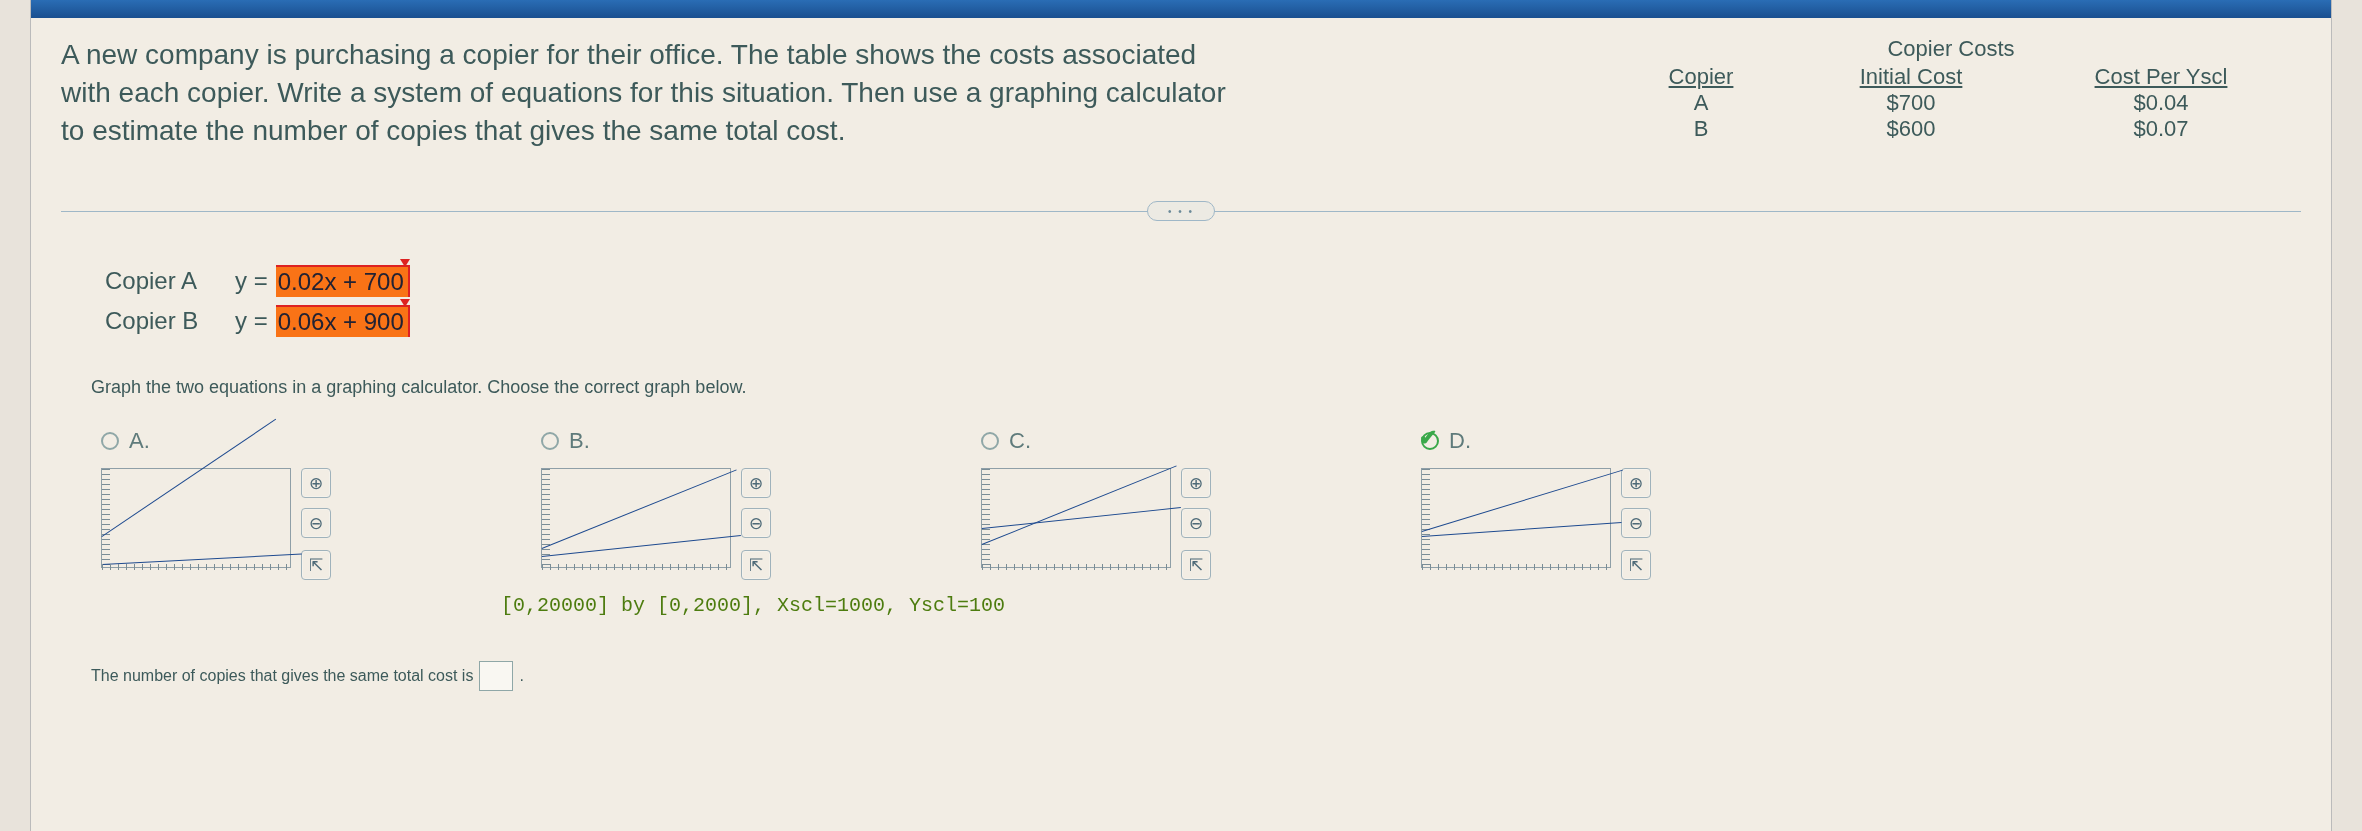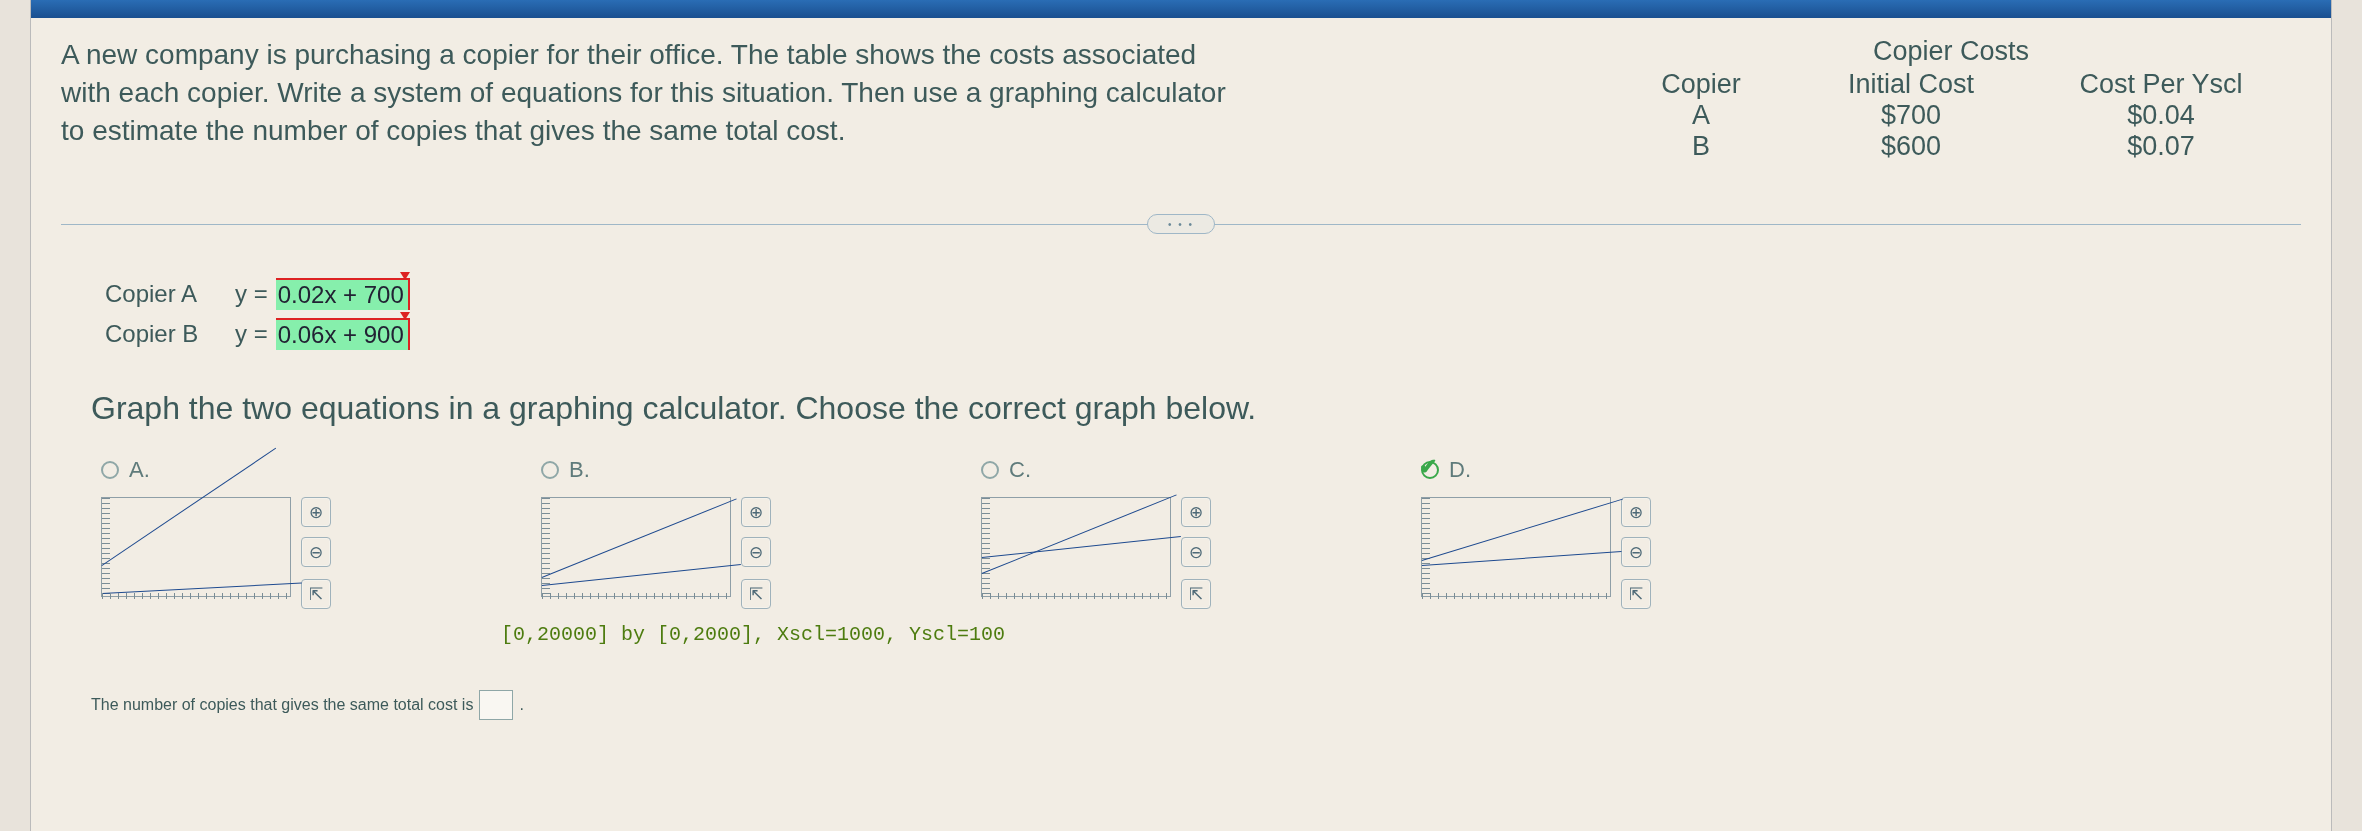--- a/index.html
+++ b/index.html
@@ -26,29 +26,29 @@
   }
   .content { padding: 18px 30px 0 30px; }
   .head-row { display: flex; justify-content: space-between; align-items: flex-start; }
   .problem {
     font-size: 28px;
     line-height: 1.35;
     color: #3d5a5a;
     max-width: 1170px;
   }
   .cost-table {
-    font-size: 27px;
+    font-size: 22px;
     color: #3d5a5a;
     text-align: center;
     margin-right: 30px;
     min-width: 640px;
   }
   .ct-title { text-align: center; margin-bottom: 2px; }
   .ct-grid { display: grid; grid-template-columns: 140px 260px 220px; column-gap: 10px; }
-  .ct-header { font-weight: normal; }
+  .ct-header { font-weight: normal; text-decoration: underline; }
   .divider-zone {
     position: relative;
     margin-top: 48px;
     height: 28px;
   }
   .hr {
     border: none;
     border-top: 1px solid #9fb7c7;
     position: absolute;
     left: 0; right: 0; top: 14px;
@@ -70,39 +70,39 @@
     color: #6b8a99;
     letter-spacing: 2px;
     cursor: pointer;
   }
   .eq-block { margin: 40px 0 0 44px; font-size: 24px; color: #3d5a5a; }
   .eq-row { display: flex; align-items: center; margin-bottom: 8px; }
   .eq-label { width: 130px; }
   .eq-y { margin-right: 8px; }
   .answer-box {
     display: inline-block;
-    background: #86efac;
+    background: #f97316;
     border-top: 2px solid #d22;
     border-right: 2px solid #d22;
     padding: 1px 4px 1px 2px;
     color: #223;
     position: relative;
   }
   .answer-box::after{
     content:"";
     position:absolute;
     right:-2px; top:-8px;
     border-left:5px solid transparent;
     border-right:5px solid transparent;
     border-bottom:8px solid #d22;
     transform: rotate(180deg);
   }
   .instruction {
     margin: 40px 0 0 30px;
-    font-size: 32px;
+    font-size: 18px;
     color: #3d5a5a;
   }
   .choices {
     display: flex;
     gap: 210px;
     margin: 30px 0 0 40px;
     align-items: flex-start;
   }
   .choice {
     display: flex;

